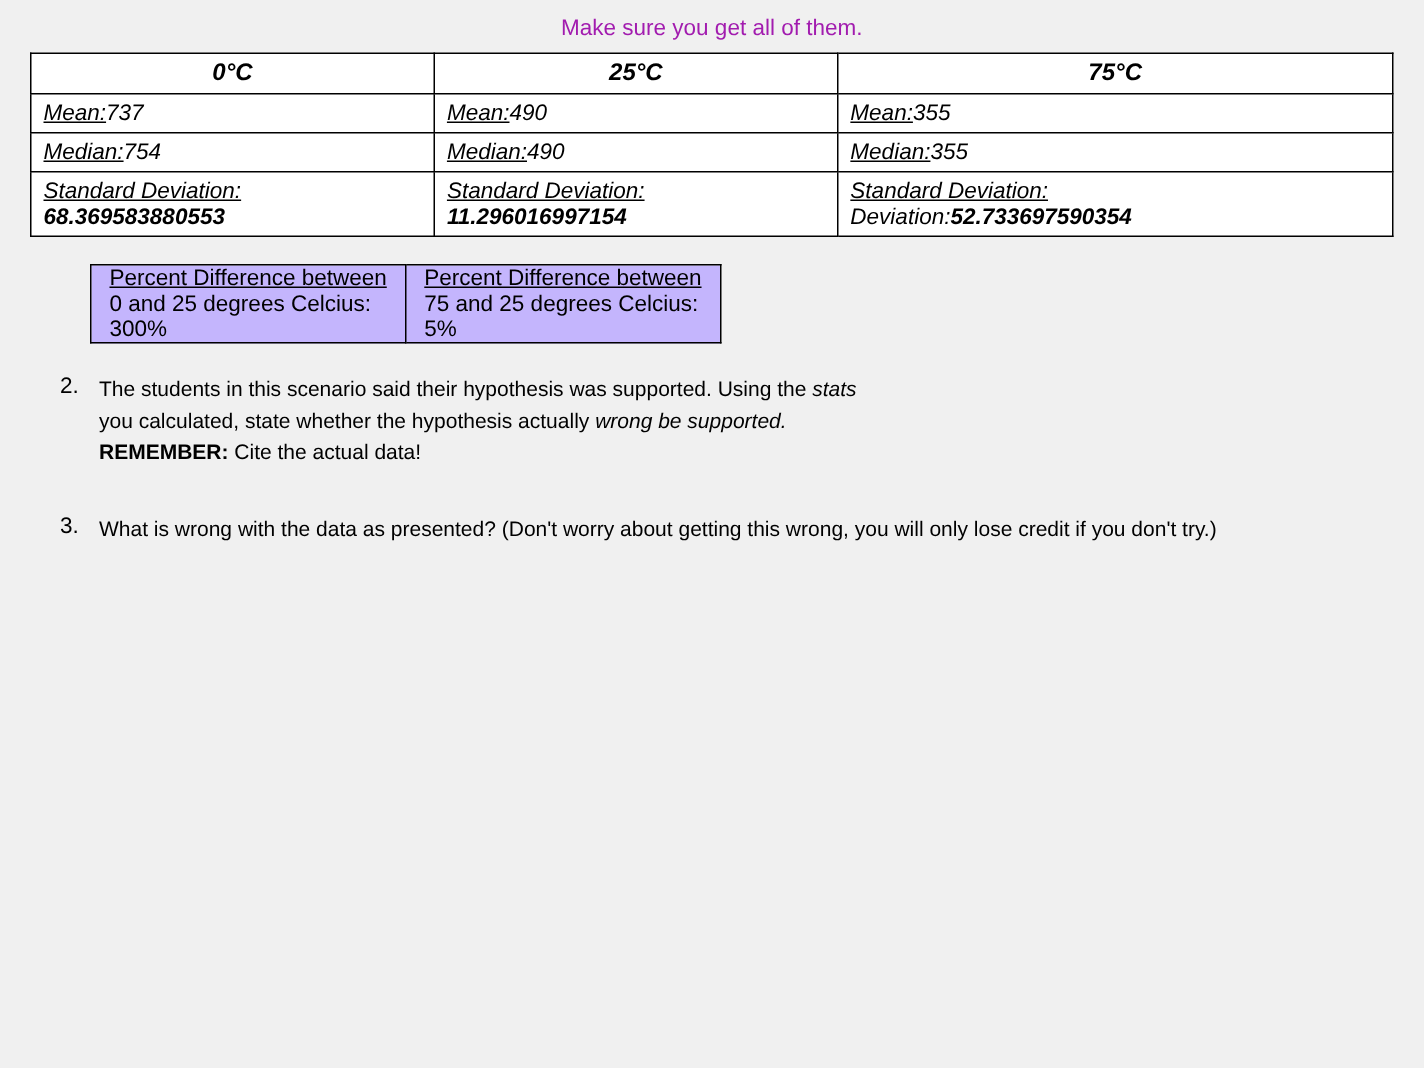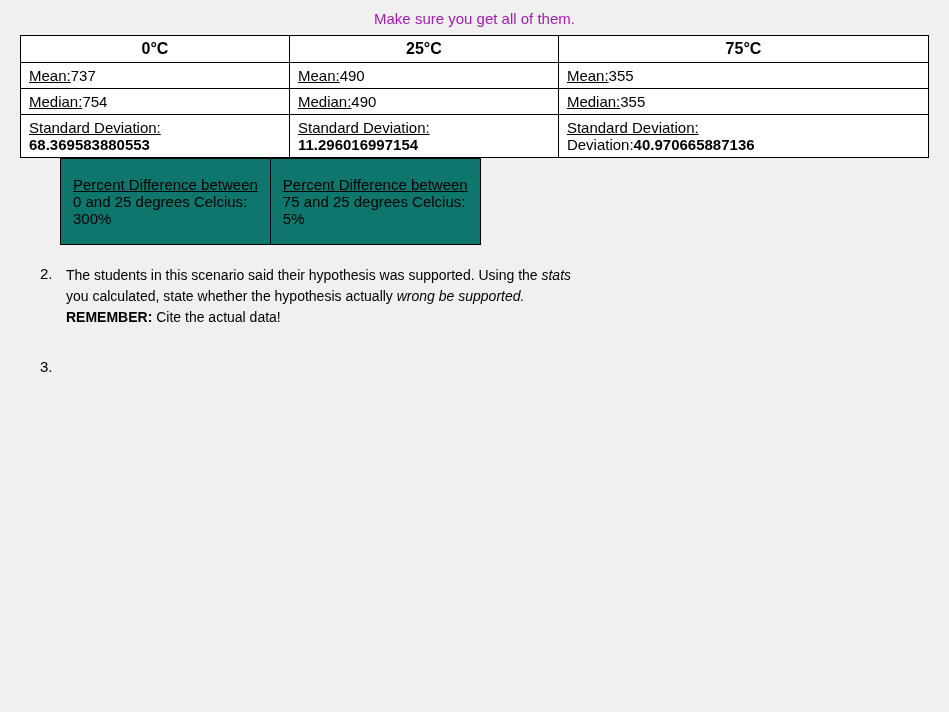--- a/index.html
+++ b/index.html
@@ -22,20 +22,22 @@
       text-align: center;
       font-size: 15px;
       margin-bottom: 8px;
       color: #a21caf;
     }
 
     
     .stats-table {
       width: 100%;
       border-collapse: collapse;
+      margin-bottom: 18px;
+      font-style: italic;
     }
 
     .stats-table th, .stats-table td {
       border: 1px solid #000;
       padding: 4px 8px;
       vertical-align: top;
     }
 
     .stats-table th {
       text-align: center;
@@ -59,23 +61,23 @@
 
     
     .pct-table {
       border-collapse: collapse;
       margin-left: 40px;
       margin-bottom: 20px;
     }
 
     .pct-table td {
       border: 1px solid #000;
-      padding: 17px 12px;
+      padding: 0 12px;
       vertical-align: top;
-      background: #0f766e;
+      background: #c4b5fd;
       min-width: 200px;
     }
 
     .pct-label {
       text-decoration: underline;
       font-weight: normal;
     }
 
     
     .questions {
@@ -143,21 +145,21 @@
       <td>
         <div><span class="stat-label">Standard Deviation:</span></div>
         <div class="stat-value" style="font-weight: bold; font-size: 15px;">68.369583880553</div>
       </td>
       <td>
         <div><span class="stat-label">Standard Deviation:</span></div>
         <div class="stat-value" style="font-weight: bold; font-size: 15px;">11.296016997154</div>
       </td>
       <td>
         <div><span class="stat-label">Standard Deviation:</span></div>
-        <div>Deviation:<strong>40.970665887136</strong></div>
+        <div>Deviation:<strong>52.733697590354</strong></div>
       </td>
     </tr>
   </tbody>
 </table>
 
 <table class="pct-table">
   <tbody>
       <tr>
     <td>
       <div><span class="pct-label">Percent Difference between</span></div>
@@ -174,14 +176,17 @@
   </table>
 
 <div class="questions">
   <div class="question-item">
     <span class="question-number">2.</span>
     <div class="question-text">The students in this scenario said their hypothesis was supported. Using the <em>stats</em><br>you calculated, state whether the hypothesis actually <em>wrong be supported.</em><br><strong>REMEMBER:</strong> Cite the actual data!</div>
   </div>
 
   <div class="question-item">
     <span class="question-number">3.</span>
+    <div class="question-text">
+      <span>What is wrong with the data as presented? (Don't worry about getting this wrong, you will only lose credit if you don't try.)</span>
+    </div>
   </div>
 </div>
 
 </body></html>

